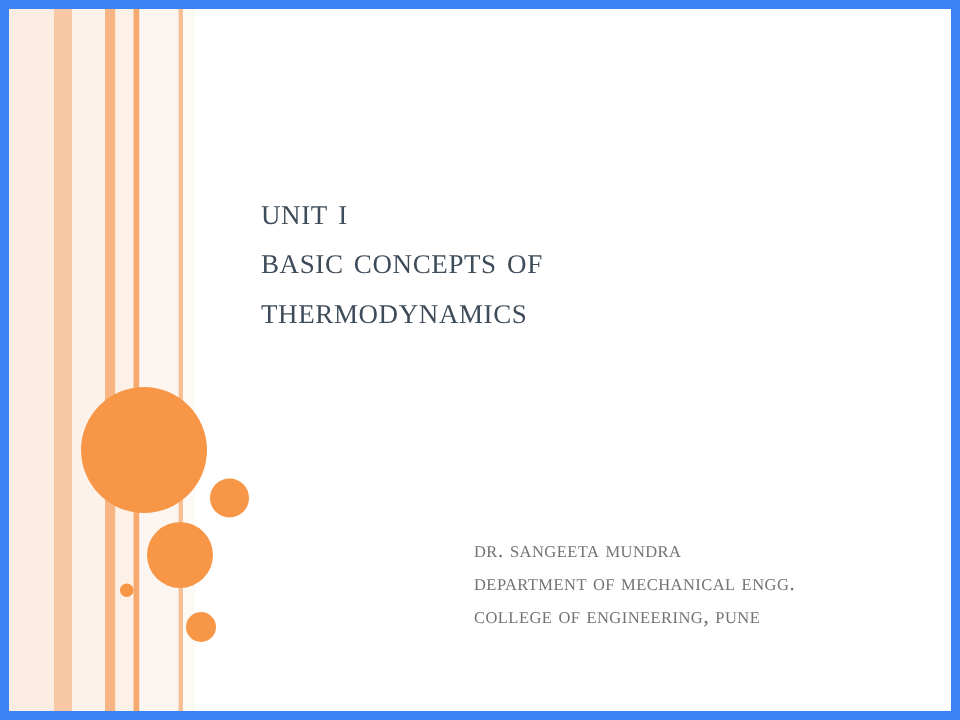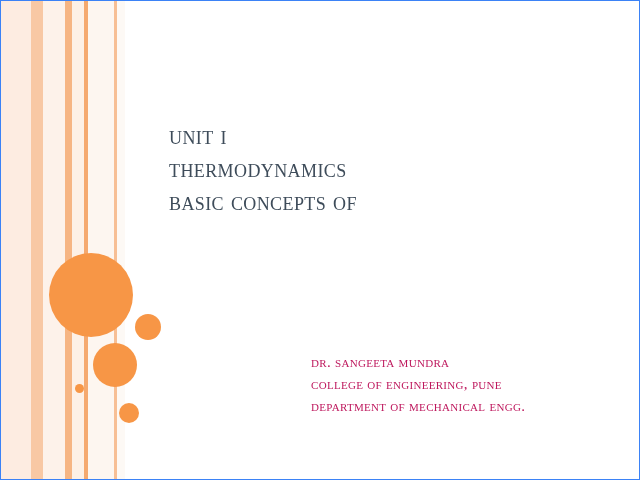--- a/index.html
+++ b/index.html
@@ -8,21 +8,21 @@
     background: #ffffff;
   }
   #slide {
     position: relative;
     width: 640px;
     height: 480px;
     background: #ffffff;
     overflow: hidden;
     font-family: "Liberation Serif", serif;
     box-sizing: border-box;
-    border: 1px solid #3b82f6;
+    border: 6px solid #3b82f6;
   }
 
   
   .stripe {
     position: absolute;
     top: 0;
     bottom: 0;
   }
   .stripe-a { left: 0px;   width: 30px; background: #fdece1; }
   .stripe-b { left: 30px;  width: 12px; background: #f8c8a4; }
@@ -64,21 +64,21 @@
   }
 
   
   #author-block {
     position: absolute;
     left: 310px;
     top: 350px;
     width: 320px;
   }
   .author-line {
-    color: #be185d;
+    color: #737373;
     font-size: 15px;
     line-height: 22px;
     letter-spacing: 0.3px;
     font-variant: small-caps;
     text-transform: lowercase;
     white-space: nowrap;
   }
 </style>
 </head>
 <body>
@@ -100,23 +100,23 @@
   <div>
     <div class="circle circle-1"></div>
     <div class="circle circle-2"></div>
     <div class="circle circle-3"></div>
     <div class="circle circle-4"></div>
     <div class="circle circle-5"></div>
   </div>
 
   <div id="title-block">
     <div class="title-line">Unit I</div>
+    <div class="title-line">Basic concepts of</div>
     <div class="title-line">thermodynamics</div>
-    <div class="title-line">Basic concepts of</div>
   </div>
 
   <div id="author-block">
     <div class="author-line">Dr. Sangeeta Mundra</div>
+    <div class="author-line">Department of Mechanical Engg.</div>
     <div class="author-line">College of Engineering, Pune</div>
-    <div class="author-line">Department of Mechanical Engg.</div>
   </div>
 
 </div>
 
 </body></html>

